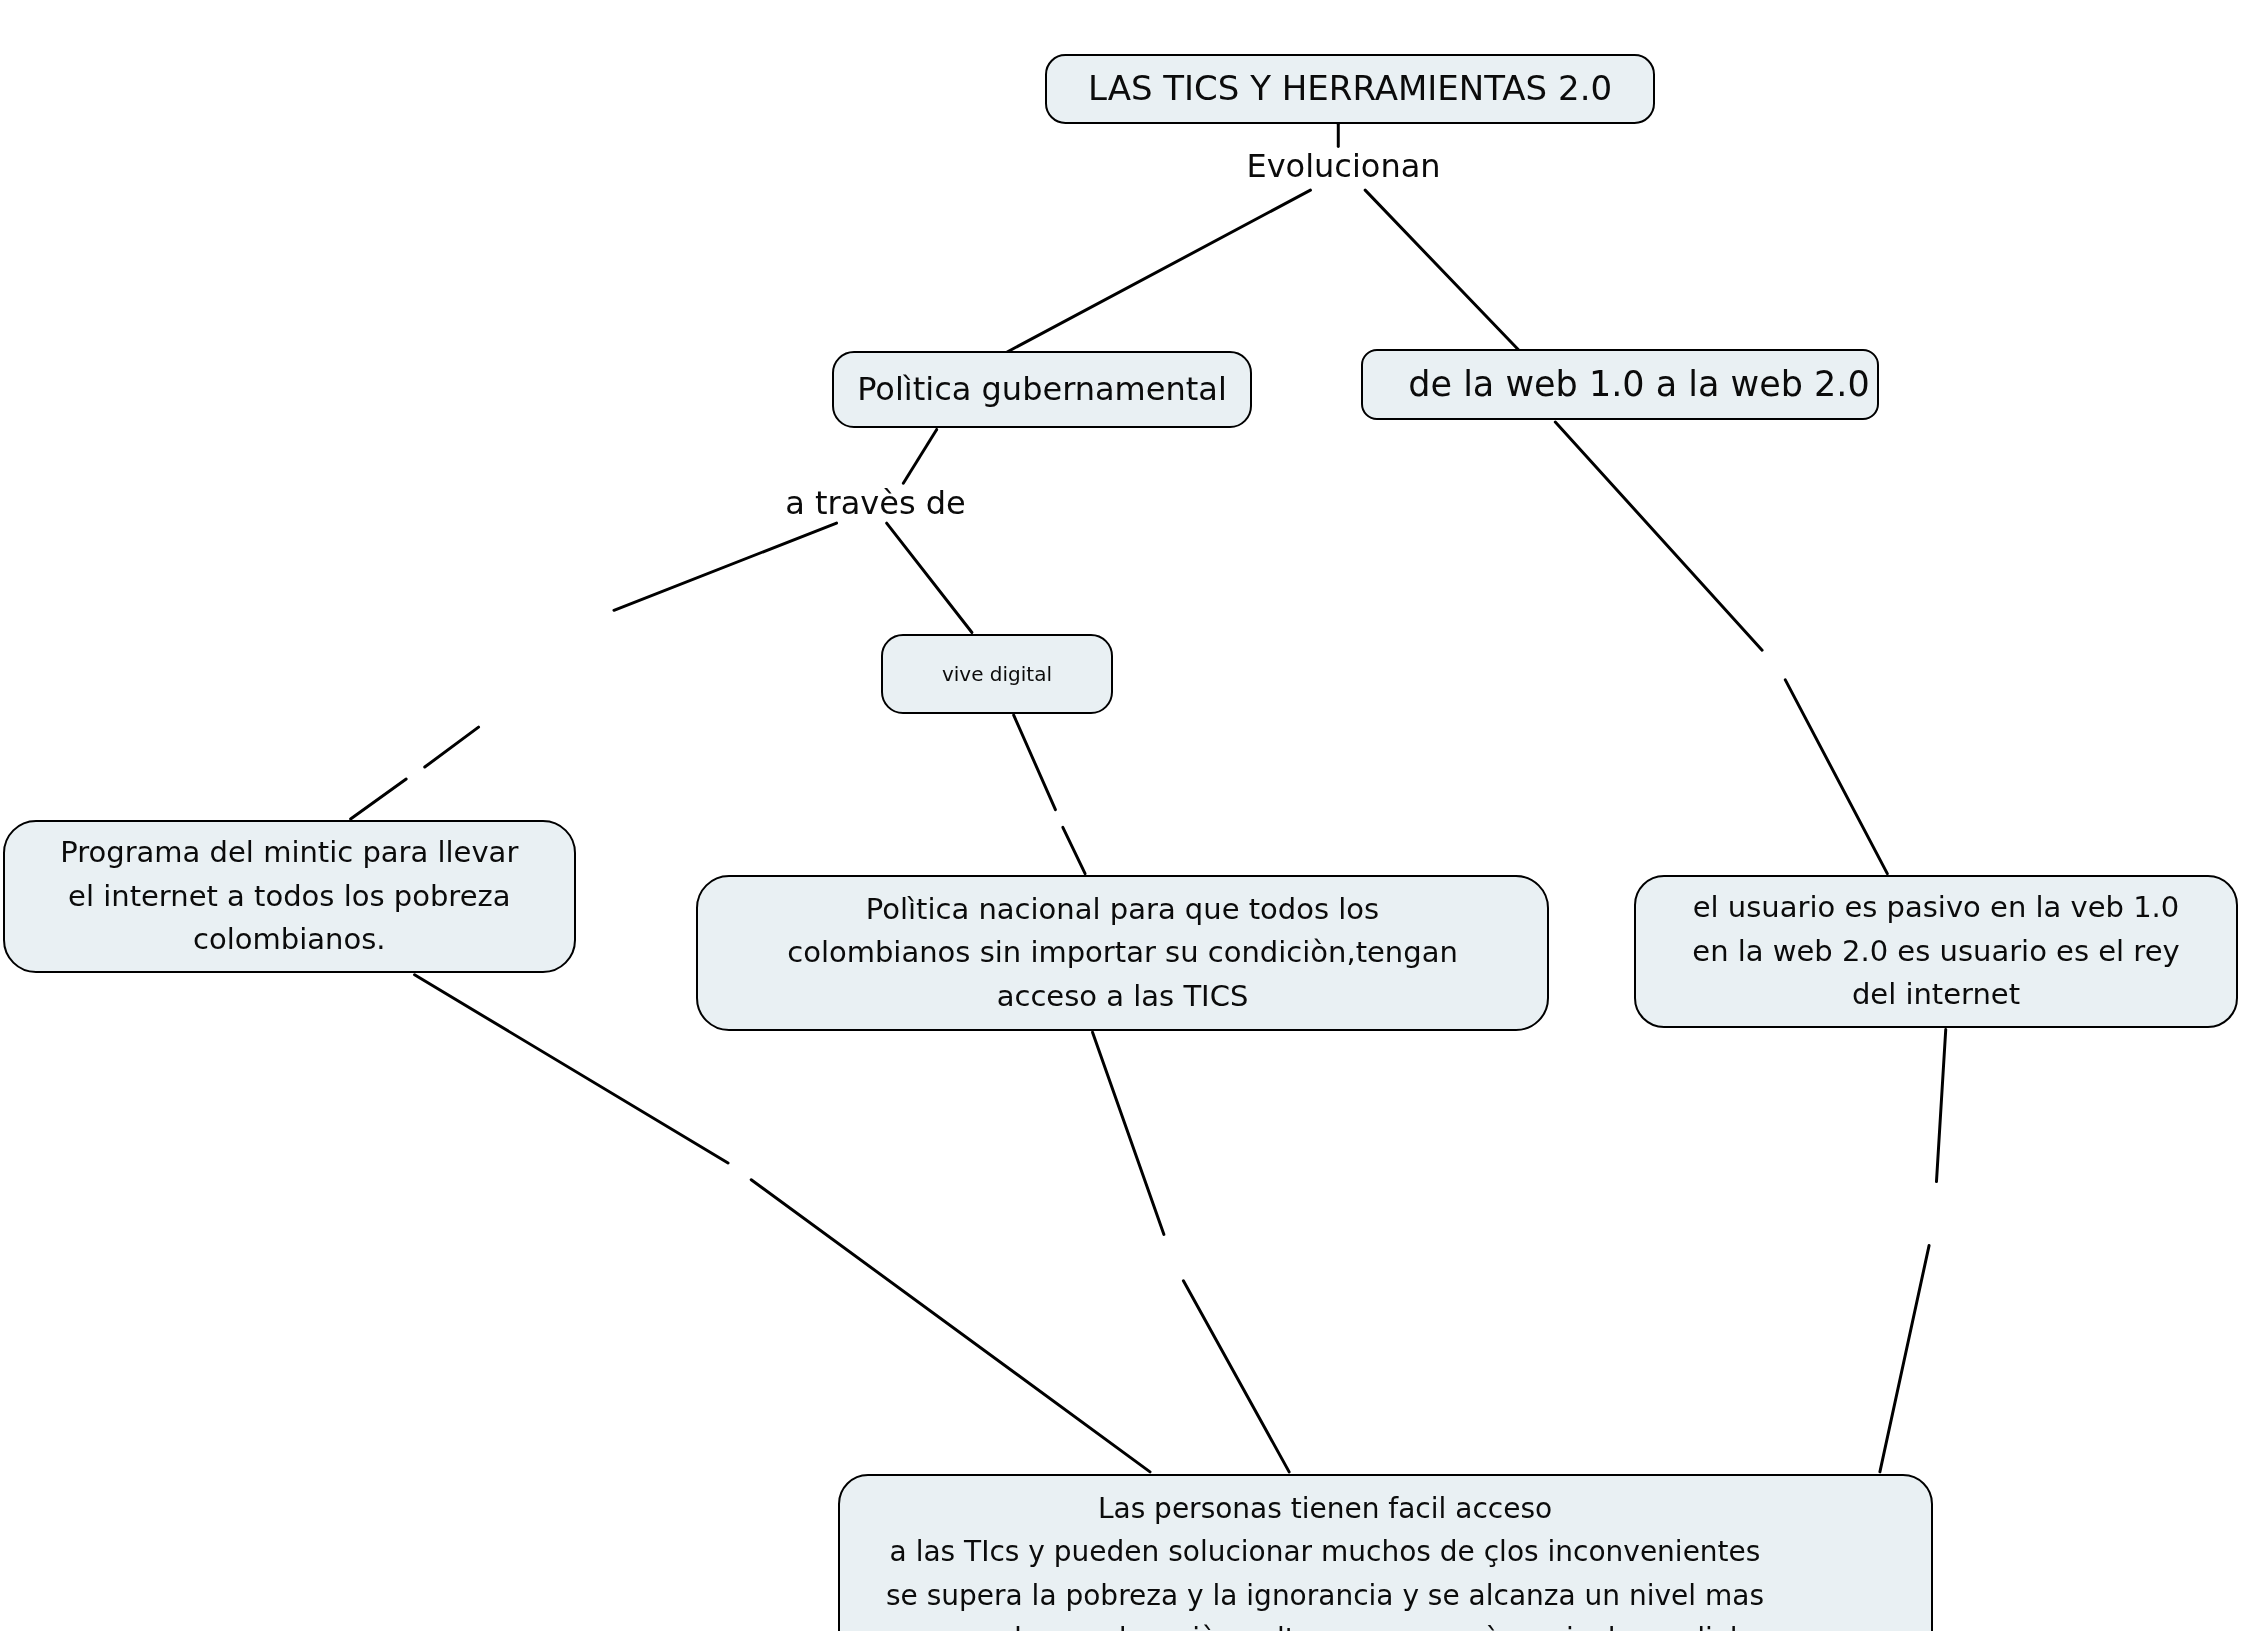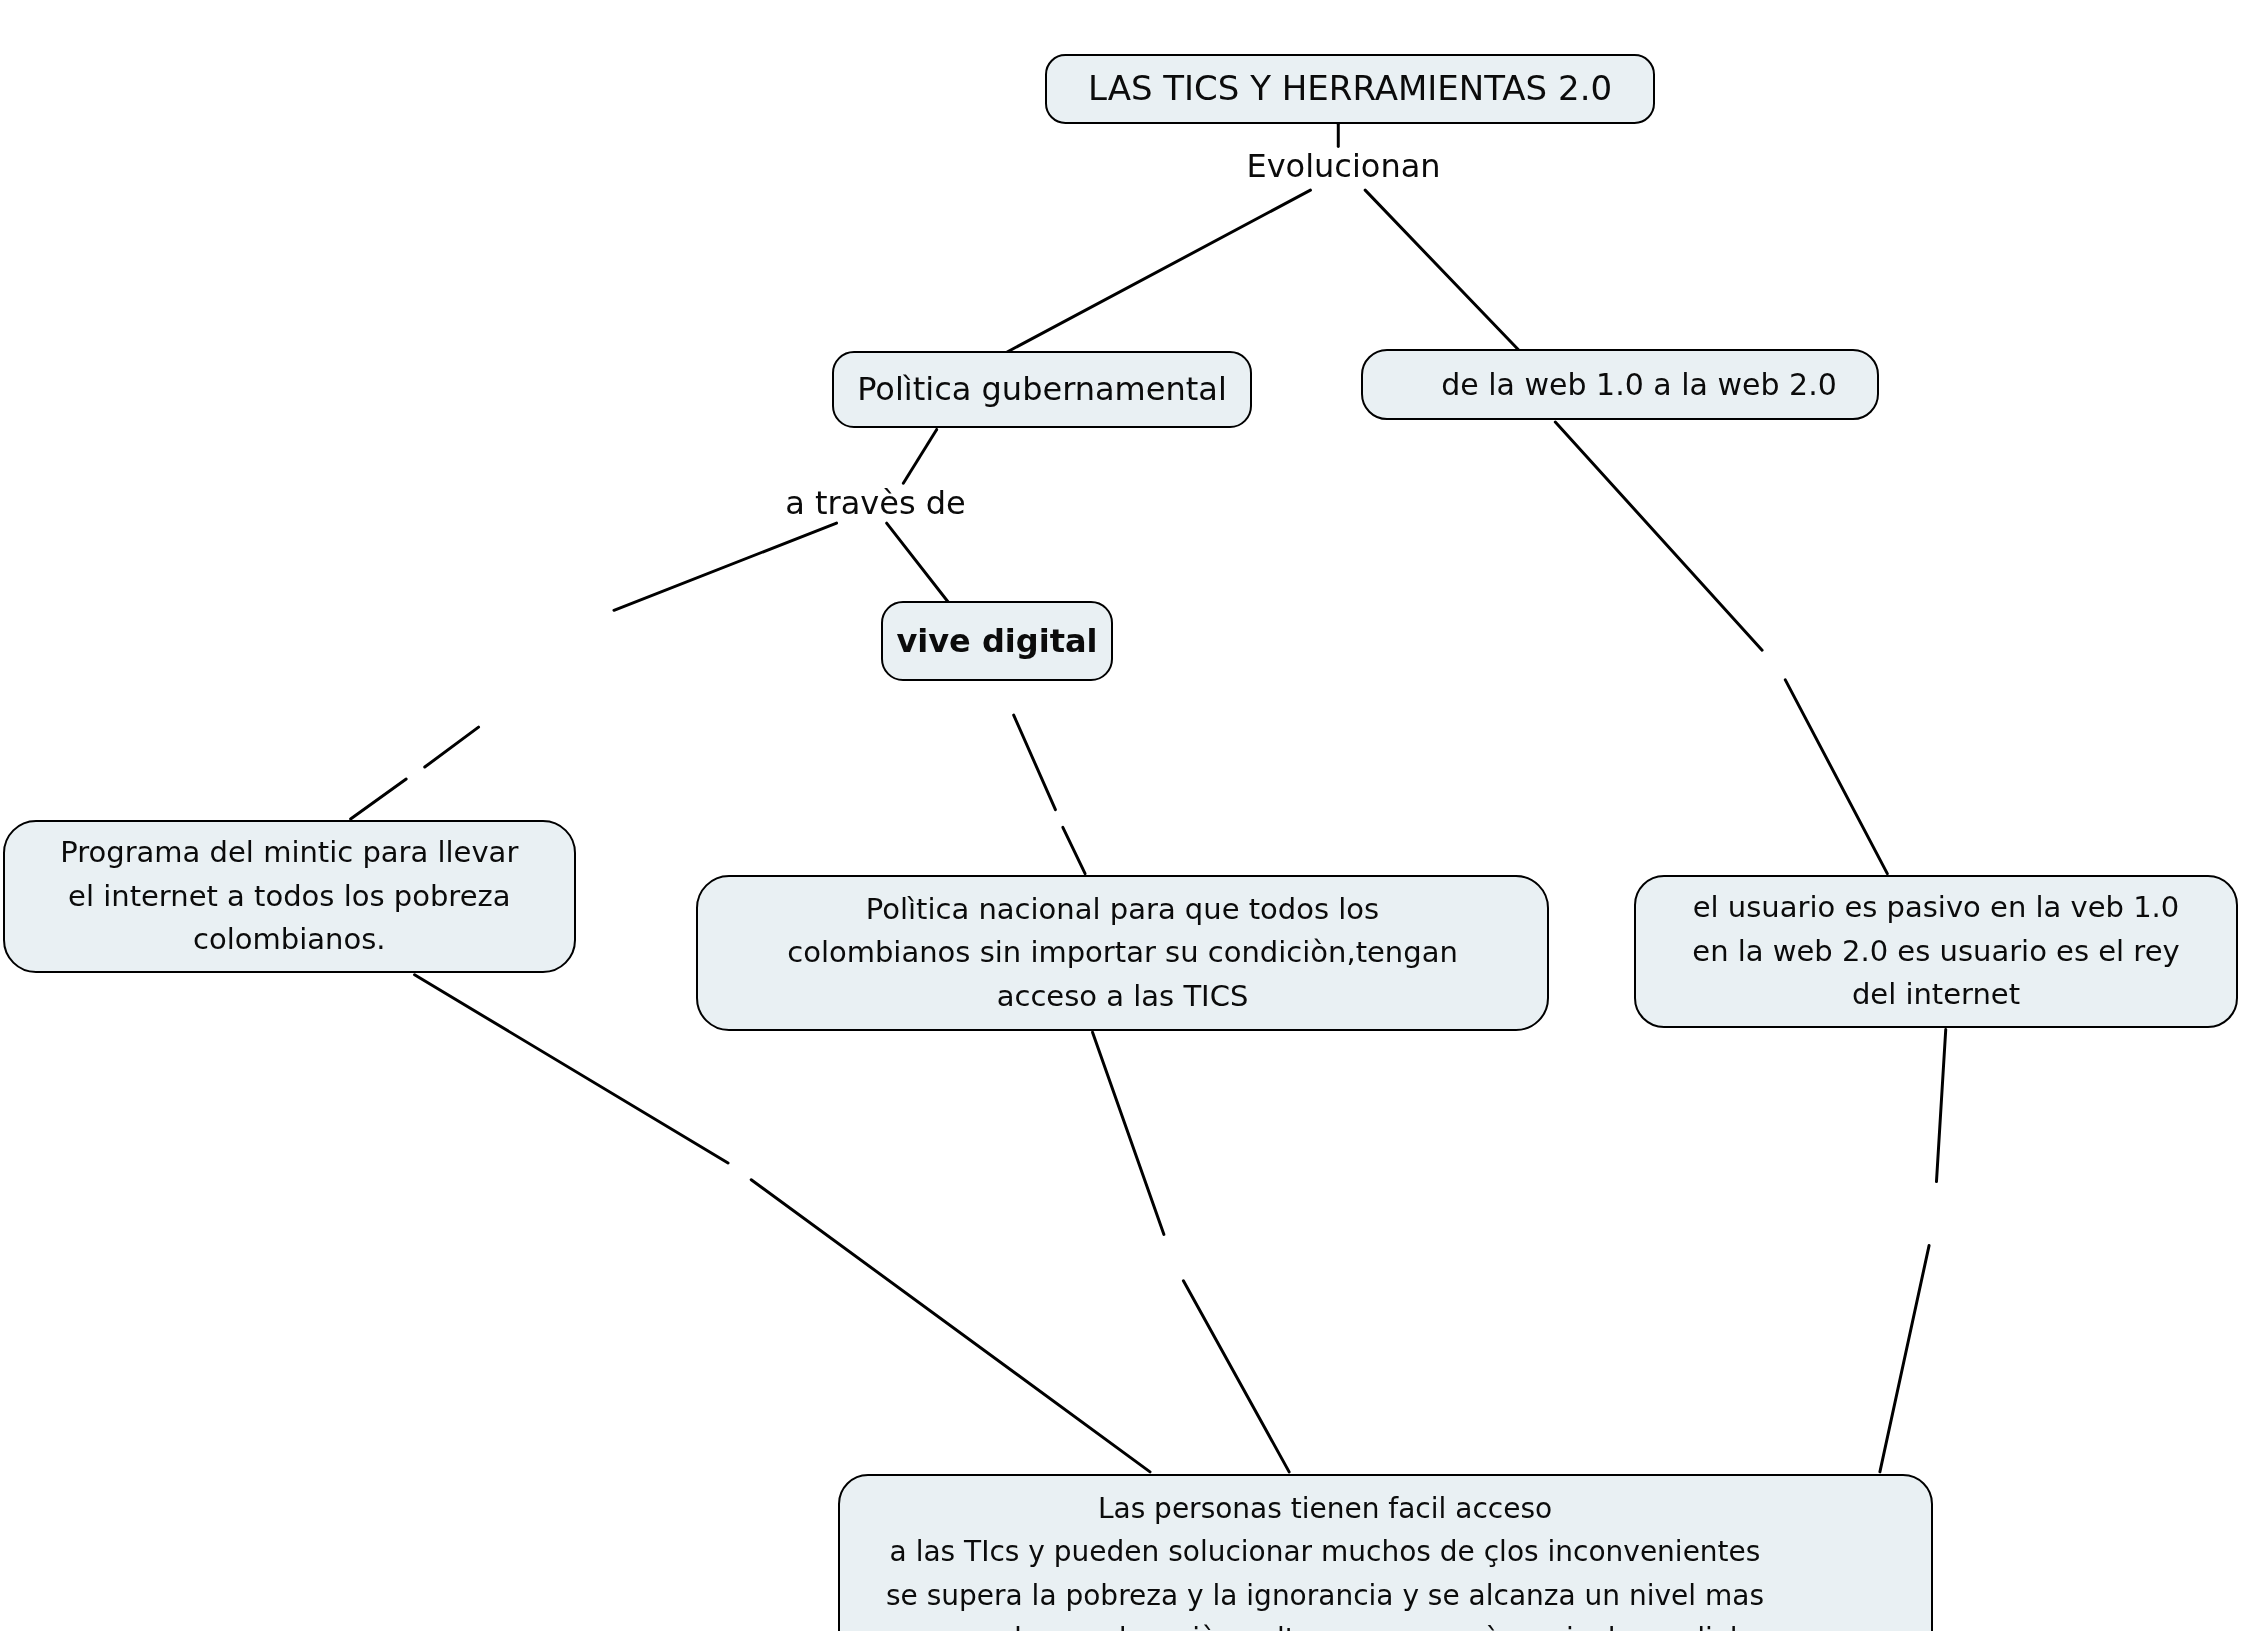--- a/index.html
+++ b/index.html
@@ -41,23 +41,23 @@
   }
   .link-label {
     position: absolute;
     text-align: center;
     white-space: pre;
     background: transparent;
   }
   
   #n-root        { left:1045px; top:6.5px;    width:610px;  height:70px;  font-size:34px; border-radius:20.4px; }
   #n-politica    { left:832px;  top:304px;  width:420px;  height:77px;  font-size:32px; border-radius:22px; }
-  #n-web         { left:1361px; top:302px;  width:518px;  height:71px;  font-size:30px; border-radius:26px;padding-left:38px; }
+  #n-web         { left:1361px; top:302px;  width:518px;  height:71px;  font-size:35px; border-radius:16px;padding-left:38px; }
   #n-ley         { left:464px;  top:566px;  width:137px;  height:110px; font-size:30px; border-radius:24px; line-height:1.5; }
-  #n-vive        { left:881px;  top:554px;  width:232px;  height:80px;  font-size:32px; border-radius:22px;font-weight:bold; }
+  #n-vive        { left:881px;  top:587px;  width:232px;  height:80px;  font-size:20px; border-radius:22px; }
   #n-programa    { left:2.8px;    top:773px;  width:573px;  height:153px; font-size:29px; border-radius:33px; line-height:1.5; }
   #n-nacional    { left:696px;  top:828px;  width:853px;  height:156px; font-size:29px; border-radius:33px; line-height:1.5; }
   #n-usuario     { left:1634px; top:828px;  width:604px;  height:153px; font-size:29px; border-radius:30px; line-height:1.5; }
   #n-personas    { left:838px;  top:1427px; width:1095px; height:199px; font-size:28px; border-radius:30px; line-height:1.55; padding-right:121px; }
   #l-evolucionan { left:1195px; top:100px;  width:297px;  font-size:32px; }
   #l-atraves     { left:727px;  top:437px;  width:297px;  font-size:32px; }
 </style>
 </head>
 <body>
 

